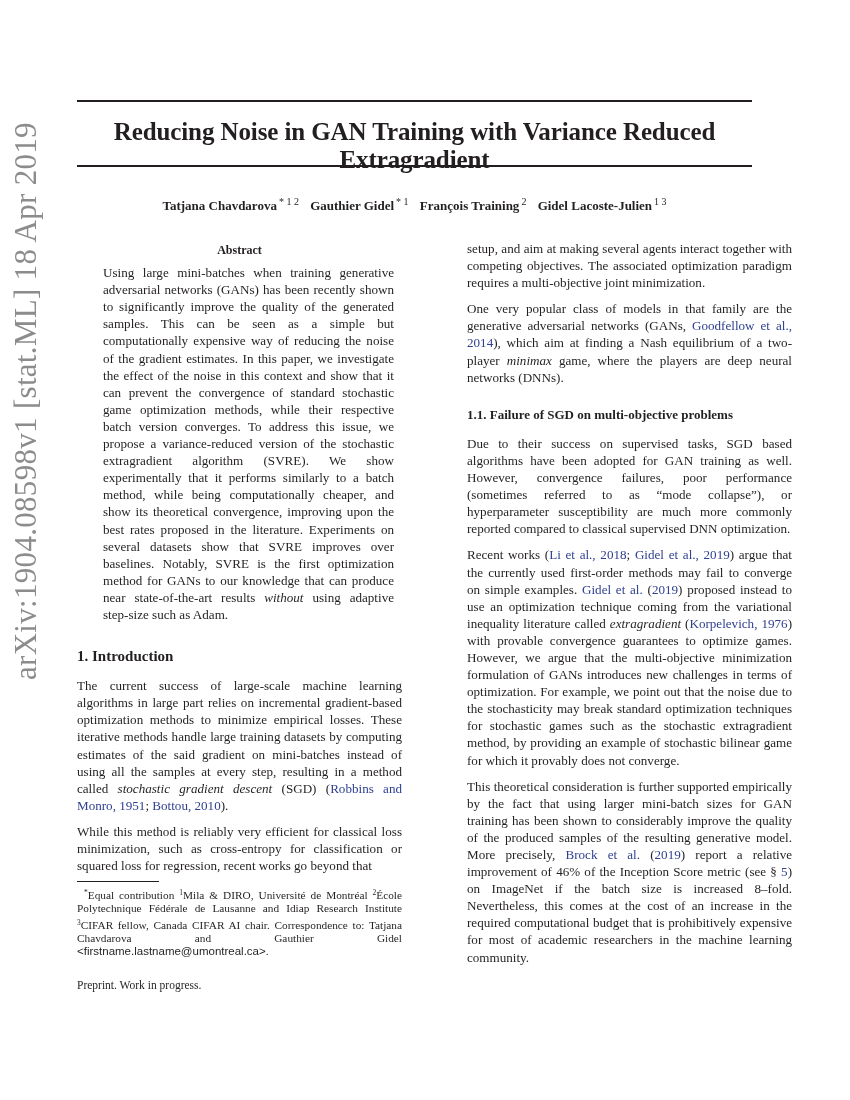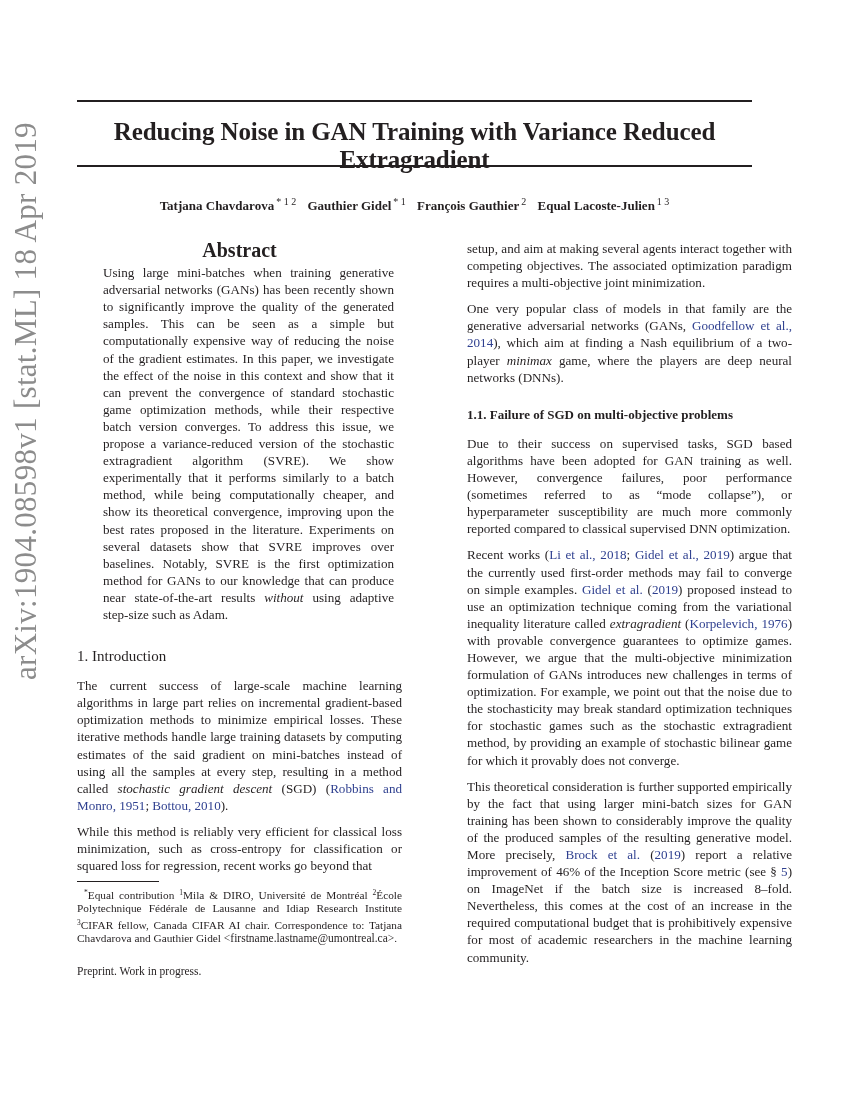--- a/index.html
+++ b/index.html
@@ -23,48 +23,48 @@
   .authors sup { font-weight: normal; font-size: 10px; vertical-align: 5px; margin-left: 2px; }
   .sidebar {
     position: absolute; left: 8px; top: 680px;
     transform-origin: left top; transform: rotate(-90deg);
     font-size: 31px; color: #8c8c8c; white-space: nowrap; letter-spacing: 0.3px;
   }
   .col { position: absolute; top: 240px; font-size: 13.1px; line-height: 17.1px; }
   .col.left { left: 77px; width: 325px; }
   .col.right { left: 427px; width: 325px; margin-left: 40px; }
   p { margin: 0 0 9px 0; text-align: justify; hyphens: manual; }
-  .abstract-head { text-align: center; font-weight: bold; font-size: 20px; margin: 2px 0 5px 0; }
+  .abstract-head { text-align: center; font-weight: bold; font-size: 12px; margin: 2px 0 5px 0; }
   .abstract { margin-left: 26px; margin-right: 8px; }
   .abstract p { margin: 0; }
-  .sec-head { font-weight: normal; font-size: 15px; margin: 25px 0 12px 0; }
+  .sec-head { font-weight: bold; font-size: 15px; margin: 25px 0 12px 0; }
   .subsec-head { font-weight: bold; font-size: 13px; margin: 20px 0 12px 0; }
   .cite { color: #2e3f8f; }
   em { font-style: italic; }
   .footrule { width: 82px; height: 1px; background: #231f20; margin: 7px 0 4px 0; }
   .footnote { font-size: 11.3px; line-height: 13.3px; text-align: justify; }
   .footnote sup { font-size: 7.5px; vertical-align: 4px; }
-  .footnote .email { font-family: Liberation Serif, serif; font-size: 11.5px; }
+  .footnote .email { font-family: Liberation Sans, sans-serif; font-size: 11.5px; }
   .preprint { font-size: 11.5px; margin-top: 18px; }
   .ind { text-indent: 7px; }
 </style>
 </head>
 <body>
 
 <div class="sidebar">arXiv:1904.08598v1  [stat.ML]  18 Apr 2019</div>
 
 <div class="rule top"></div>
 <div class="title">Reducing Noise in GAN Training with Variance Reduced Extragradient</div>
 <div class="rule bottom"></div>
 
 <div class="authors">
   <span class="author"><span>Tatjana Chavdarova</span><sup>* 1 2</sup></span>
   <span class="author"><span>Gauthier Gidel</span><sup>* 1</sup></span>
-  <span class="author"><span>François Gauthier</span><sup>2</sup></span>
-  <span class="author"><span>Equal Lacoste-Julien</span><sup>1 3</sup></span>
+  <span class="author"><span>François Training</span><sup>2</sup></span>
+  <span class="author"><span>Gidel Lacoste-Julien</span><sup>1 3</sup></span>
 </div>
 
 <div class="col left">
   <div class="abstract-head">Abstract</div>
   <div class="abstract">
     <p><span>Using large mini-batches when training generative adversarial networks (GANs) has been recently shown to significantly improve the quality of the generated samples. This can be seen as a simple but computationally expensive way of reducing the noise of the gradient estimates. In this paper, we investigate the effect of the noise in this context and show that it can prevent the convergence of standard stochastic game optimization methods, while their respective batch version converges. To address this issue, we propose a variance-reduced version of the stochastic extragradient algorithm (SVRE). We show experimentally that it performs similarly to a batch method, while being computationally cheaper, and show its theoretical convergence, improving upon the best rates proposed in the literature. Experiments on several datasets show that SVRE improves over baselines. Notably, SVRE is the first optimization method for GANs to our knowledge that can produce near state-of-the-art results </span><em>without</em><span> using adaptive step-size such as Adam.</span></p>
   </div>
 
   <div class="sec-head">1. Introduction</div>
 

